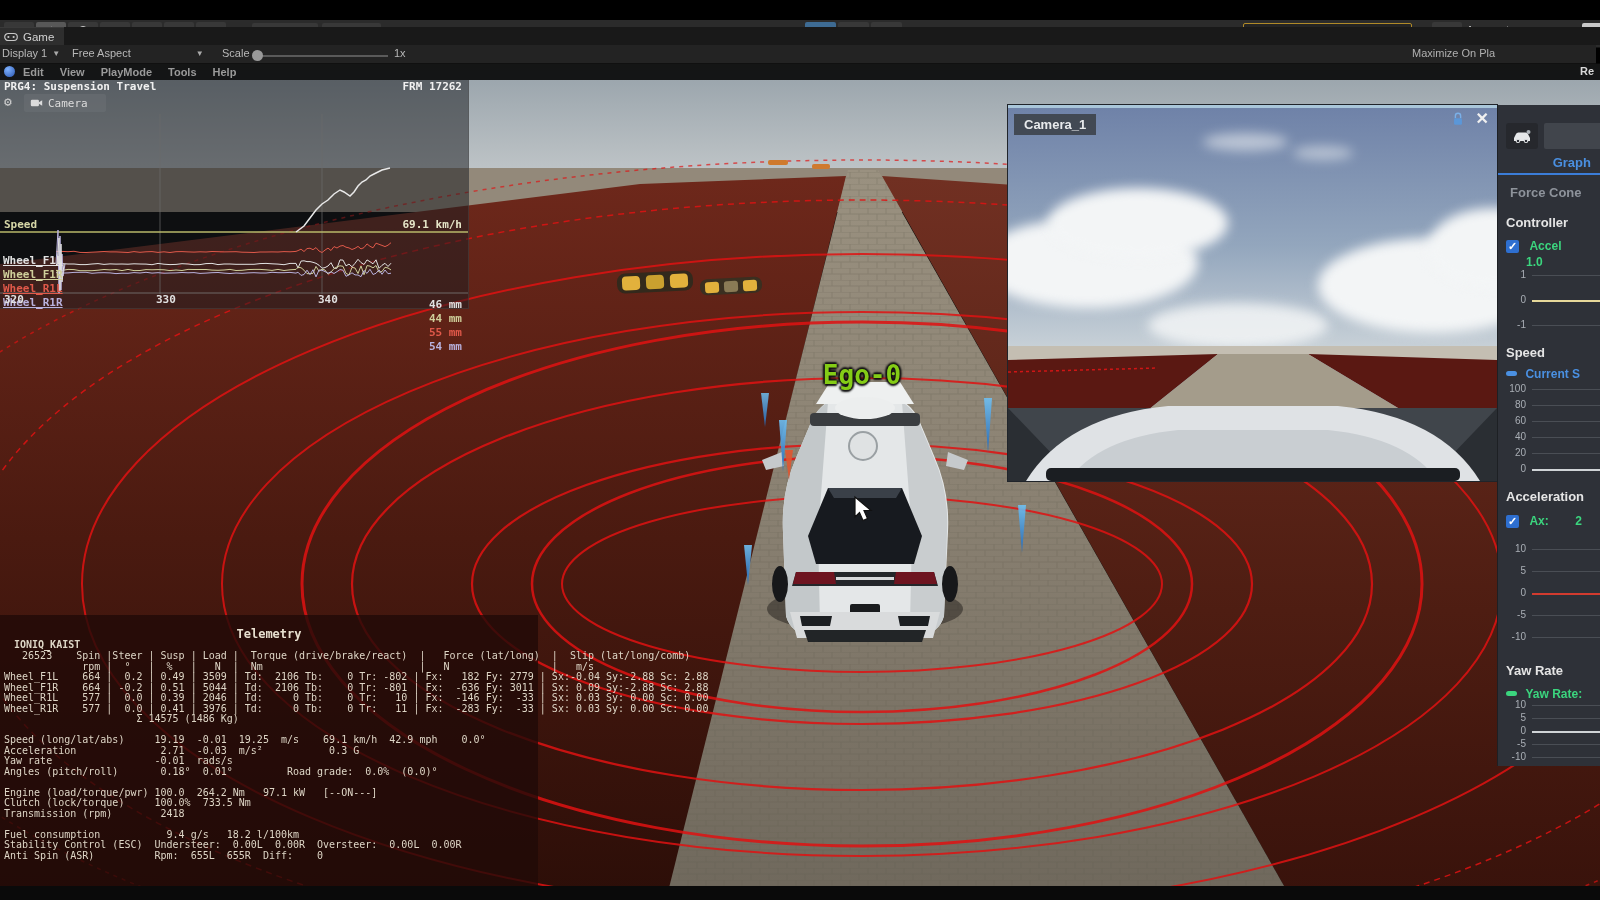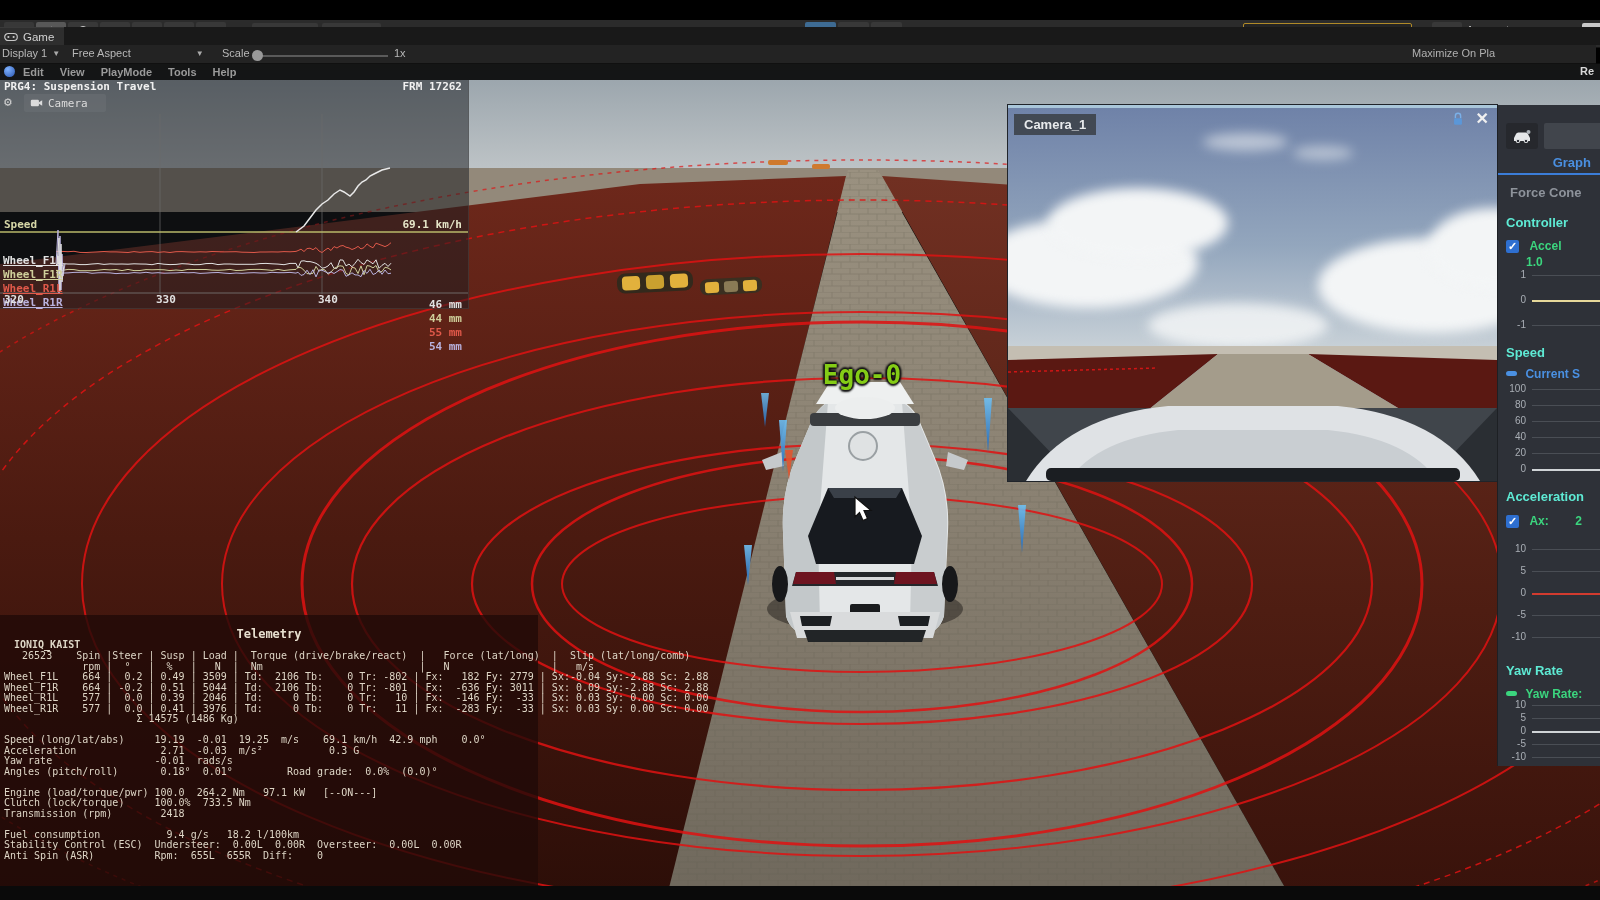--- a/index.html
+++ b/index.html
@@ -68,21 +68,21 @@
                  border-top:3px solid #a9c6da;box-shadow:0 0 0 1px #20242a;}
   #camera-title{position:absolute;left:6px;top:6px;background:rgba(58,62,68,0.85);color:#e8eaec;
                 font-size:13px;font-weight:bold;padding:3px 10px;z-index:5;}
   #cam-lock{position:absolute;right:32px;top:3px;z-index:5;}
   #cam-close{position:absolute;right:8px;top:1px;z-index:5;color:#f0f0f0;font-size:16px;font-weight:bold;}
   .cloud{position:absolute;background:#f3f5f6;border-radius:50%;filter:blur(6px);}
 
   
   #right-panel{left:1497px;top:105px;width:103px;height:661px;background:#2e3138;z-index:25;overflow:hidden;
                border-left:1px solid #1d2024;color:#e8eaec;}
-  .rp-title{position:absolute;left:8px;font-size:13px;font-weight:bold;color:#5eead4;}
+  .rp-title{position:absolute;left:8px;font-size:13px;font-weight:bold;color:#e5e5e5;}
   .rp-green{color:#3bd57e;font-weight:bold;font-size:12px;}
   .rp-blue{color:#4a90e2;font-weight:bold;font-size:12px;}
   .checkbox{display:inline-block;width:13px;height:13px;background:#2e6fd0;border-radius:2px;color:#fff;
             font-size:11px;line-height:13px;text-align:center;font-weight:bold;}
   .legend-dot{display:inline-block;width:11px;height:5px;border-radius:3px;vertical-align:middle;margin-right:4px;}
   .chart{position:absolute;left:4px;right:0;}
   .tickrow{position:relative;}
   .tickrow .lbl{position:absolute;left:0;top:-6px;width:24px;text-align:right;color:#a9aeb5;font-size:10px;}
   .tickrow .ln{position:absolute;left:30px;right:0;top:0;border-top:1px solid #4a4e55;}
   #chart-ctrl .tickrow{height:25px;} #chart-speed .tickrow{height:16px;}

